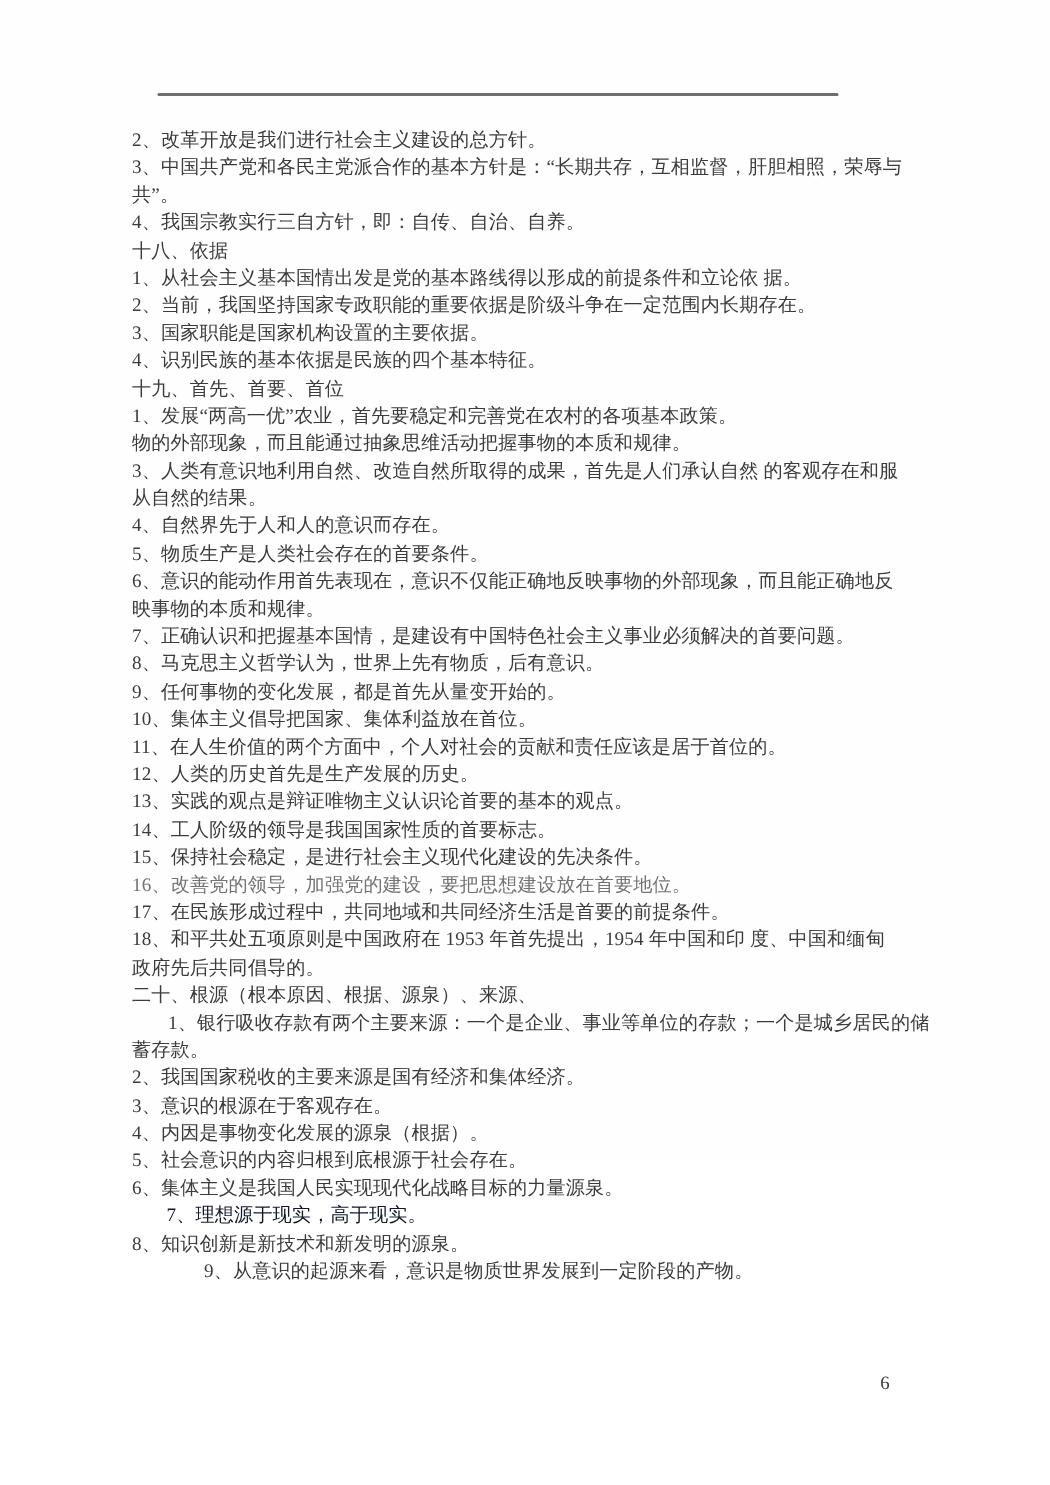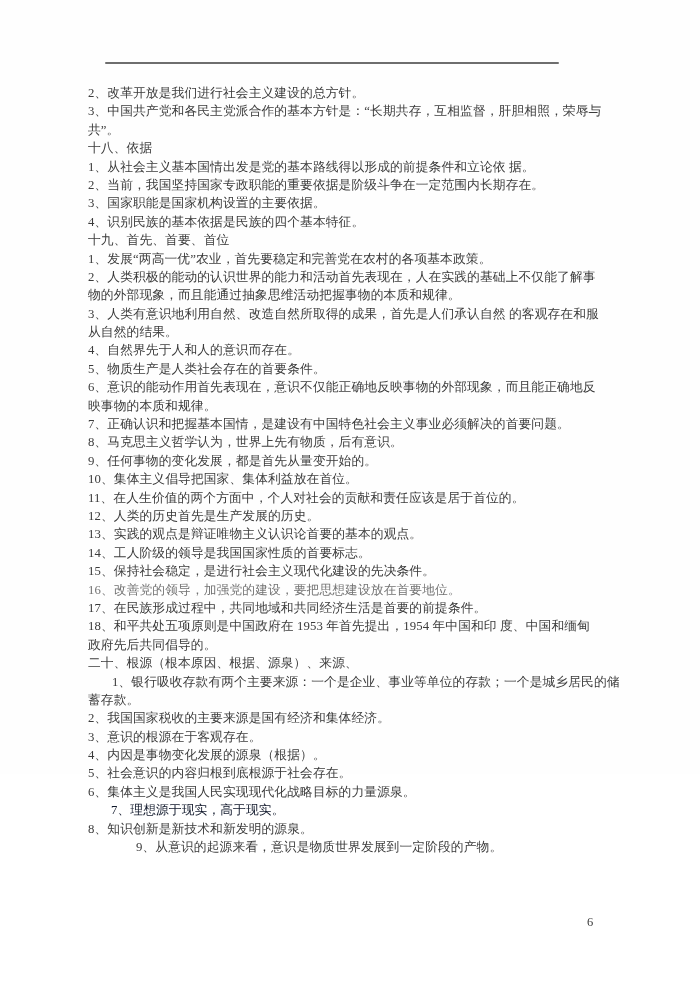--- a/index.html
+++ b/index.html
@@ -58,28 +58,28 @@
 </style>
 </head>
 <body>
 
 <div class="page" style="background: rgb(254, 254, 254);">
   <div class="header-rule" style="background: rgb(110, 110, 110);"></div>
   <div class="document-body">
       <div class="line" style="color: rgb(59, 59, 59);">2、改革开放是我们进行社会主义建设的总方针。</div>
       <div class="line" style="color: rgb(59, 59, 59);">3、中国共产党和各民主党派合作的基本方针是：“长期共存，互相监督，肝胆相照，荣辱与</div>
       <div class="line" style="color: rgb(59, 59, 59);">共”。</div>
+      <div class="line" style="color: rgb(59, 59, 59);">4、我国宗教实行三自方针，即：自传、自治、自养。</div>
       <div class="line heading" style="color: rgb(59, 59, 59);">十八、依据</div>
       <div class="line" style="color: rgb(59, 59, 59);">1、从社会主义基本国情出发是党的基本路线得以形成的前提条件和立论依 据。</div>
       <div class="line" style="color: rgb(59, 59, 59);">2、当前，我国坚持国家专政职能的重要依据是阶级斗争在一定范围内长期存在。</div>
       <div class="line" style="color: rgb(59, 59, 59);">3、国家职能是国家机构设置的主要依据。</div>
       <div class="line" style="color: rgb(59, 59, 59);">4、识别民族的基本依据是民族的四个基本特征。</div>
       <div class="line heading" style="color: rgb(59, 59, 59);">十九、首先、首要、首位</div>
       <div class="line" style="color: rgb(59, 59, 59);">1、发展“两高一优”农业，首先要稳定和完善党在农村的各项基本政策。</div>
-      <div class="line" style="color: rgb(59, 59, 59);">2、人类积极的能动的认识世界的能力和活动首先表现在，人在实践的基础上不仅能了解事</div>
       <div class="line" style="color: rgb(59, 59, 59);">物的外部现象，而且能通过抽象思维活动把握事物的本质和规律。</div>
       <div class="line" style="color: rgb(59, 59, 59);">3、人类有意识地利用自然、改造自然所取得的成果，首先是人们承认自然 的客观存在和服</div>
       <div class="line" style="color: rgb(59, 59, 59);">从自然的结果。</div>
       <div class="line" style="color: rgb(59, 59, 59);">4、自然界先于人和人的意识而存在。</div>
       <div class="line" style="color: rgb(59, 59, 59);">5、物质生产是人类社会存在的首要条件。</div>
       <div class="line" style="color: rgb(59, 59, 59);">6、意识的能动作用首先表现在，意识不仅能正确地反映事物的外部现象，而且能正确地反</div>
       <div class="line" style="color: rgb(59, 59, 59);">映事物的本质和规律。</div>
       <div class="line" style="color: rgb(59, 59, 59);">7、正确认识和把握基本国情，是建设有中国特色社会主义事业必须解决的首要问题。</div>
       <div class="line" style="color: rgb(59, 59, 59);">8、马克思主义哲学认为，世界上先有物质，后有意识。</div>
       <div class="line" style="color: rgb(59, 59, 59);">9、任何事物的变化发展，都是首先从量变开始的。</div>

